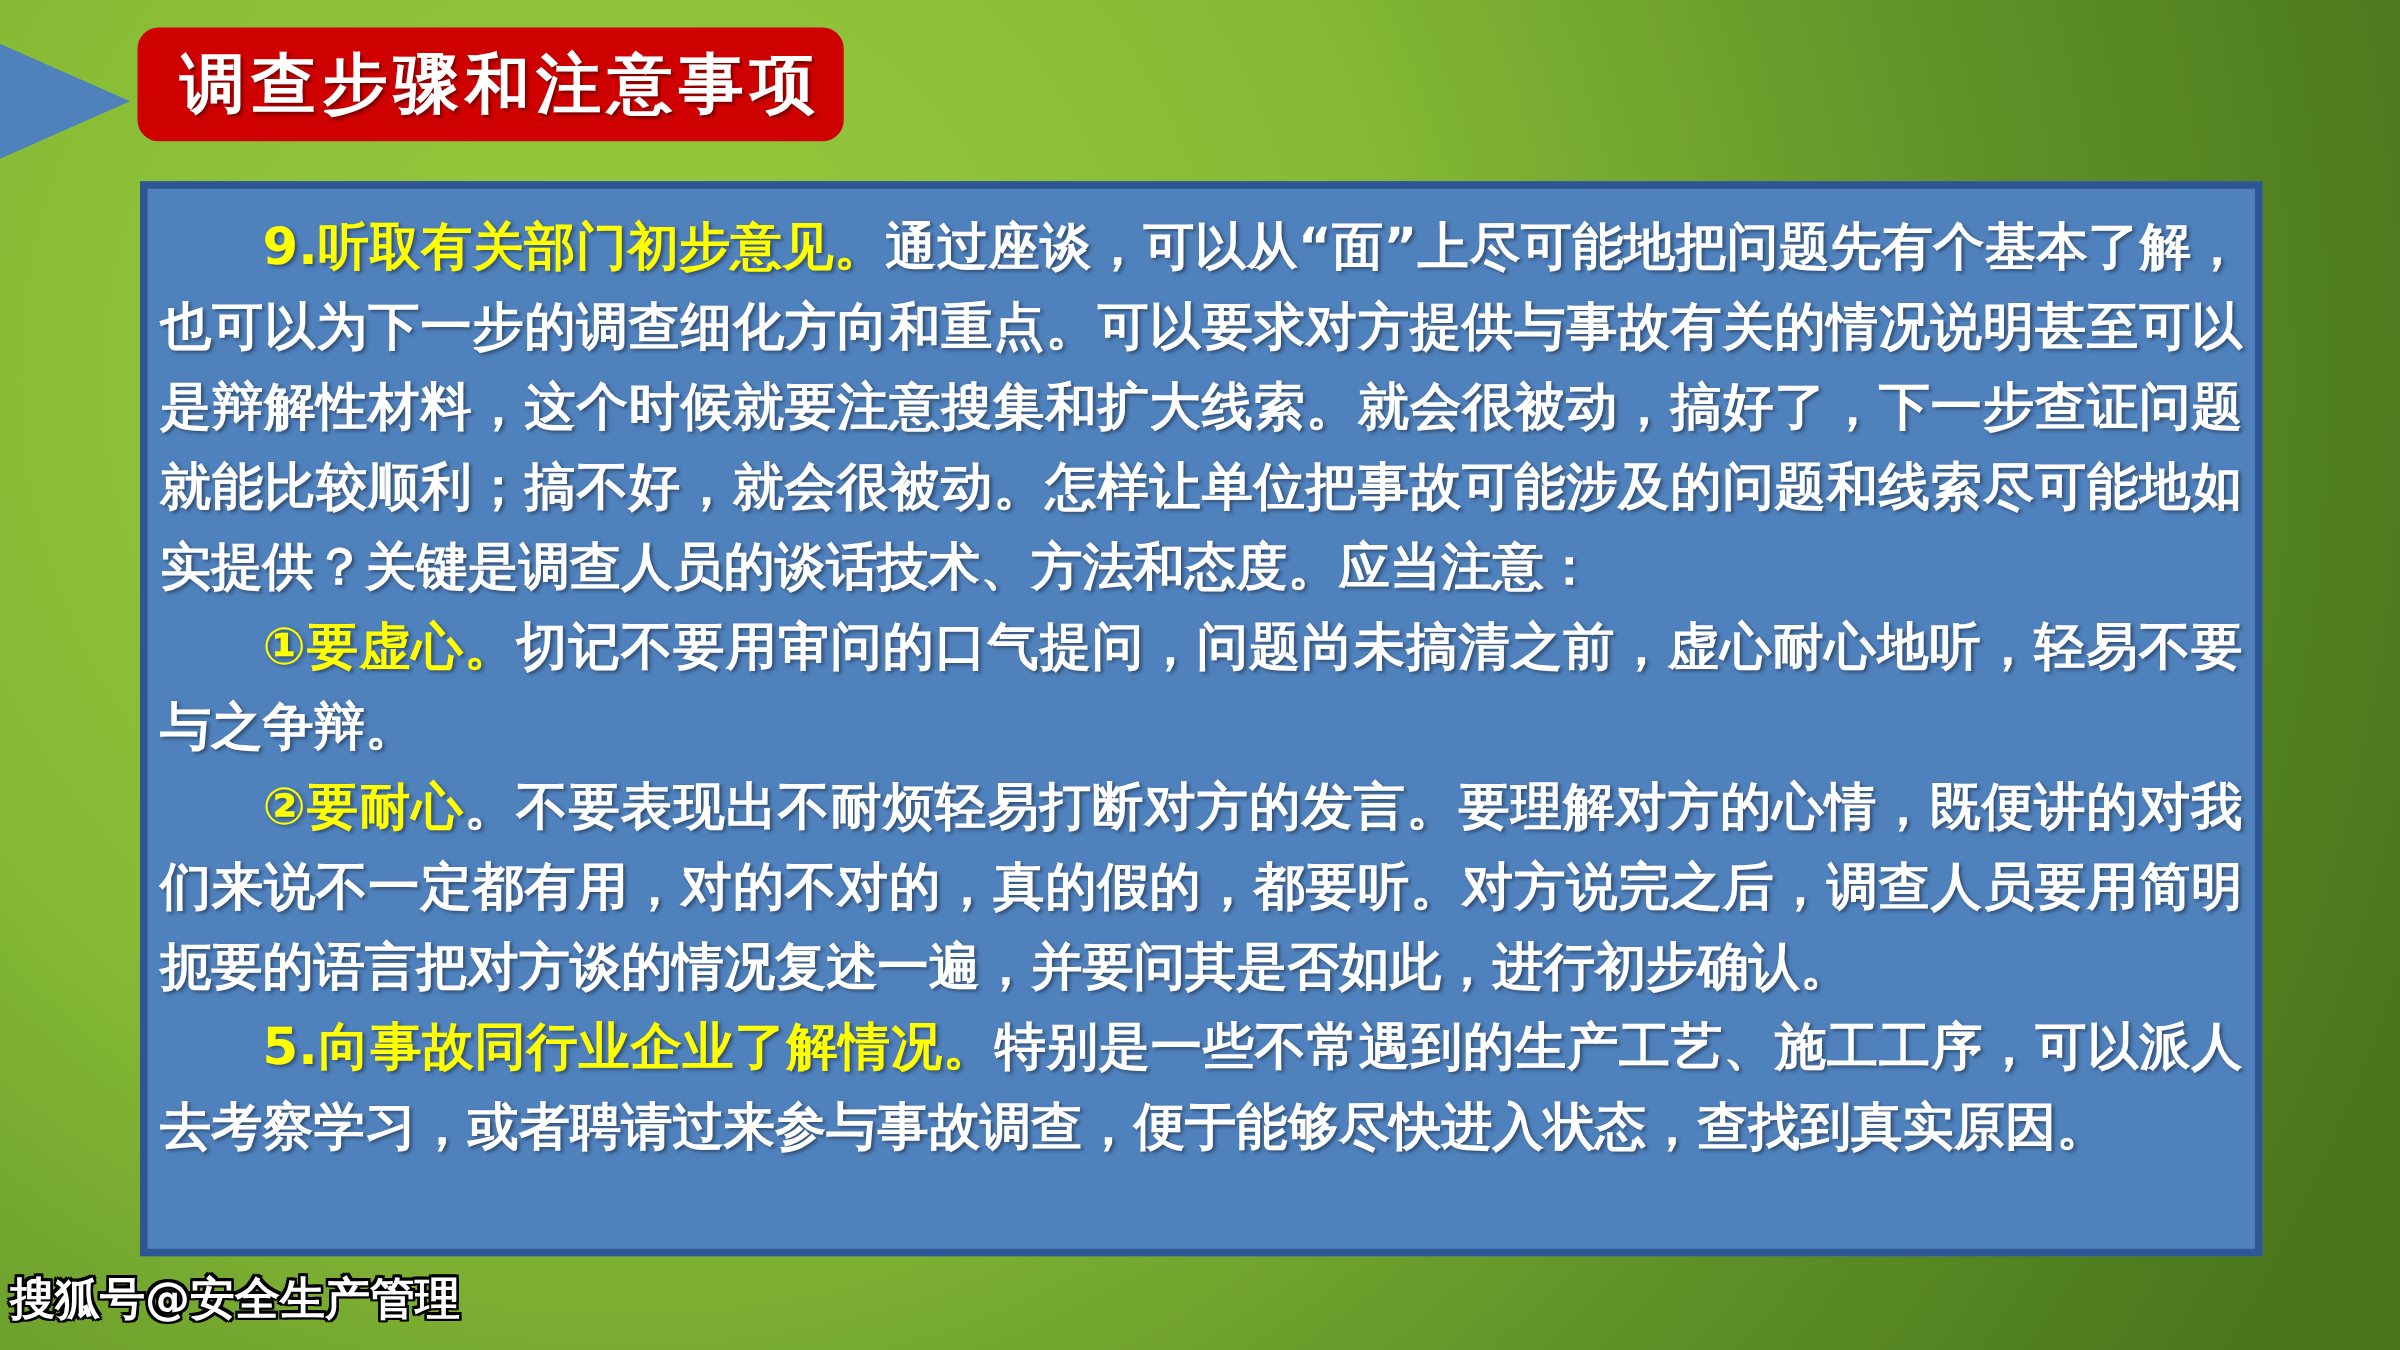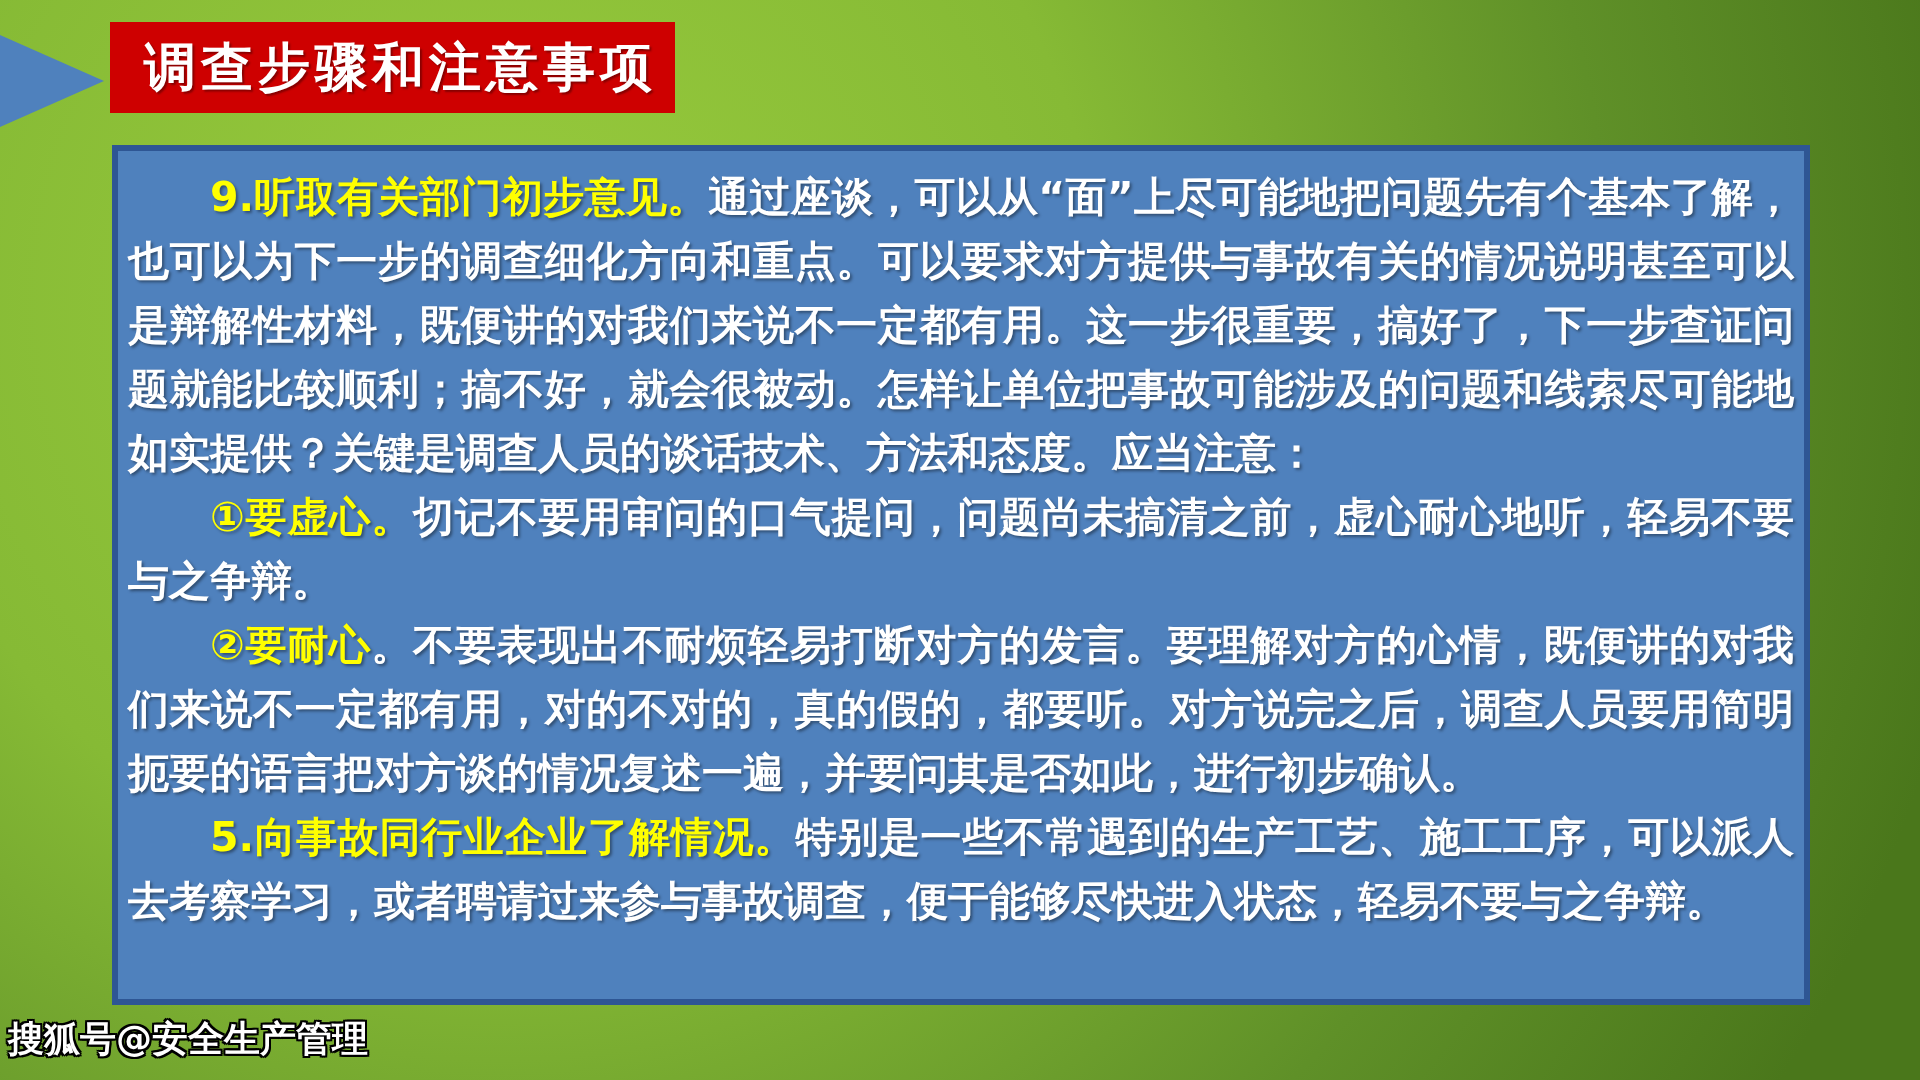--- a/index.html
+++ b/index.html
@@ -36,20 +36,21 @@
     position: absolute;
     left: 110px;
     top: 22px;
     width: 565px;
     height: 91px;
     background: var(--banner-bg, #ce0000);
     display: flex;
     align-items: center;
     padding-left: 34px;
     box-sizing: border-box;
+    border-radius: 17px;
   }
   .banner .title-text {
     color: #ffffff;
     font-size: 52px;
     font-weight: bold;
     letter-spacing: 5px;
     text-shadow: 2px 2px 2px rgba(0,0,0,0.35);
     white-space: nowrap;
   }
   
@@ -100,22 +101,22 @@
 <div class="slide">
 
   <div class="arrow"></div>
 
   <div class="banner">
     <span class="title-text">调查步骤和注意事项</span>
   </div>
 
   <div class="content-box">
     <div class="paras">
-        <p class="para"><span class="hl">9.听取有关部门初步意见。</span><span class="txt">通过座谈，可以从“面”上尽可能地把问题先有个基本了解，也可以为下一步的调查细化方向和重点。可以要求对方提供与事故有关的情况说明甚至可以是辩解性材料，既便讲的对我们来说不一定都有用。这一步很重要，搞好了，下一步查证问题就能比较顺利；搞不好，就会很被动。怎样让单位把事故可能涉及的问题和线索尽可能地如实提供？关键是调查人员的谈话技术、方法和态度。应当注意：</span></p>
+        <p class="para"><span class="hl">9.听取有关部门初步意见。</span><span class="txt">通过座谈，可以从“面”上尽可能地把问题先有个基本了解，也可以为下一步的调查细化方向和重点。可以要求对方提供与事故有关的情况说明甚至可以是辩解性材料，这个时候就要注意搜集和扩大线索。就会很被动，搞好了，下一步查证问题就能比较顺利；搞不好，就会很被动。怎样让单位把事故可能涉及的问题和线索尽可能地如实提供？关键是调查人员的谈话技术、方法和态度。应当注意：</span></p>
         <p class="para"><span class="hl">①要虚心。</span><span class="txt">切记不要用审问的口气提问，问题尚未搞清之前，虚心耐心地听，轻易不要与之争辩。</span></p>
         <p class="para"><span class="hl">②要耐心</span><span class="txt">。不要表现出不耐烦轻易打断对方的发言。要理解对方的心情，既便讲的对我们来说不一定都有用，对的不对的，真的假的，都要听。对方说完之后，调查人员要用简明扼要的语言把对方谈的情况复述一遍，并要问其是否如此，进行初步确认。</span></p>
-        <p class="para"><span class="hl">5.向事故同行业企业了解情况。</span><span class="txt">特别是一些不常遇到的生产工艺、施工工序，可以派人去考察学习，或者聘请过来参与事故调查，便于能够尽快进入状态，轻易不要与之争辩。</span></p>
+        <p class="para"><span class="hl">5.向事故同行业企业了解情况。</span><span class="txt">特别是一些不常遇到的生产工艺、施工工序，可以派人去考察学习，或者聘请过来参与事故调查，便于能够尽快进入状态，查找到真实原因。</span></p>
       </div>
   </div>
 
   <div class="watermark">搜狐号@安全生产管理</div>
 
 </div>
 
 </body></html>

